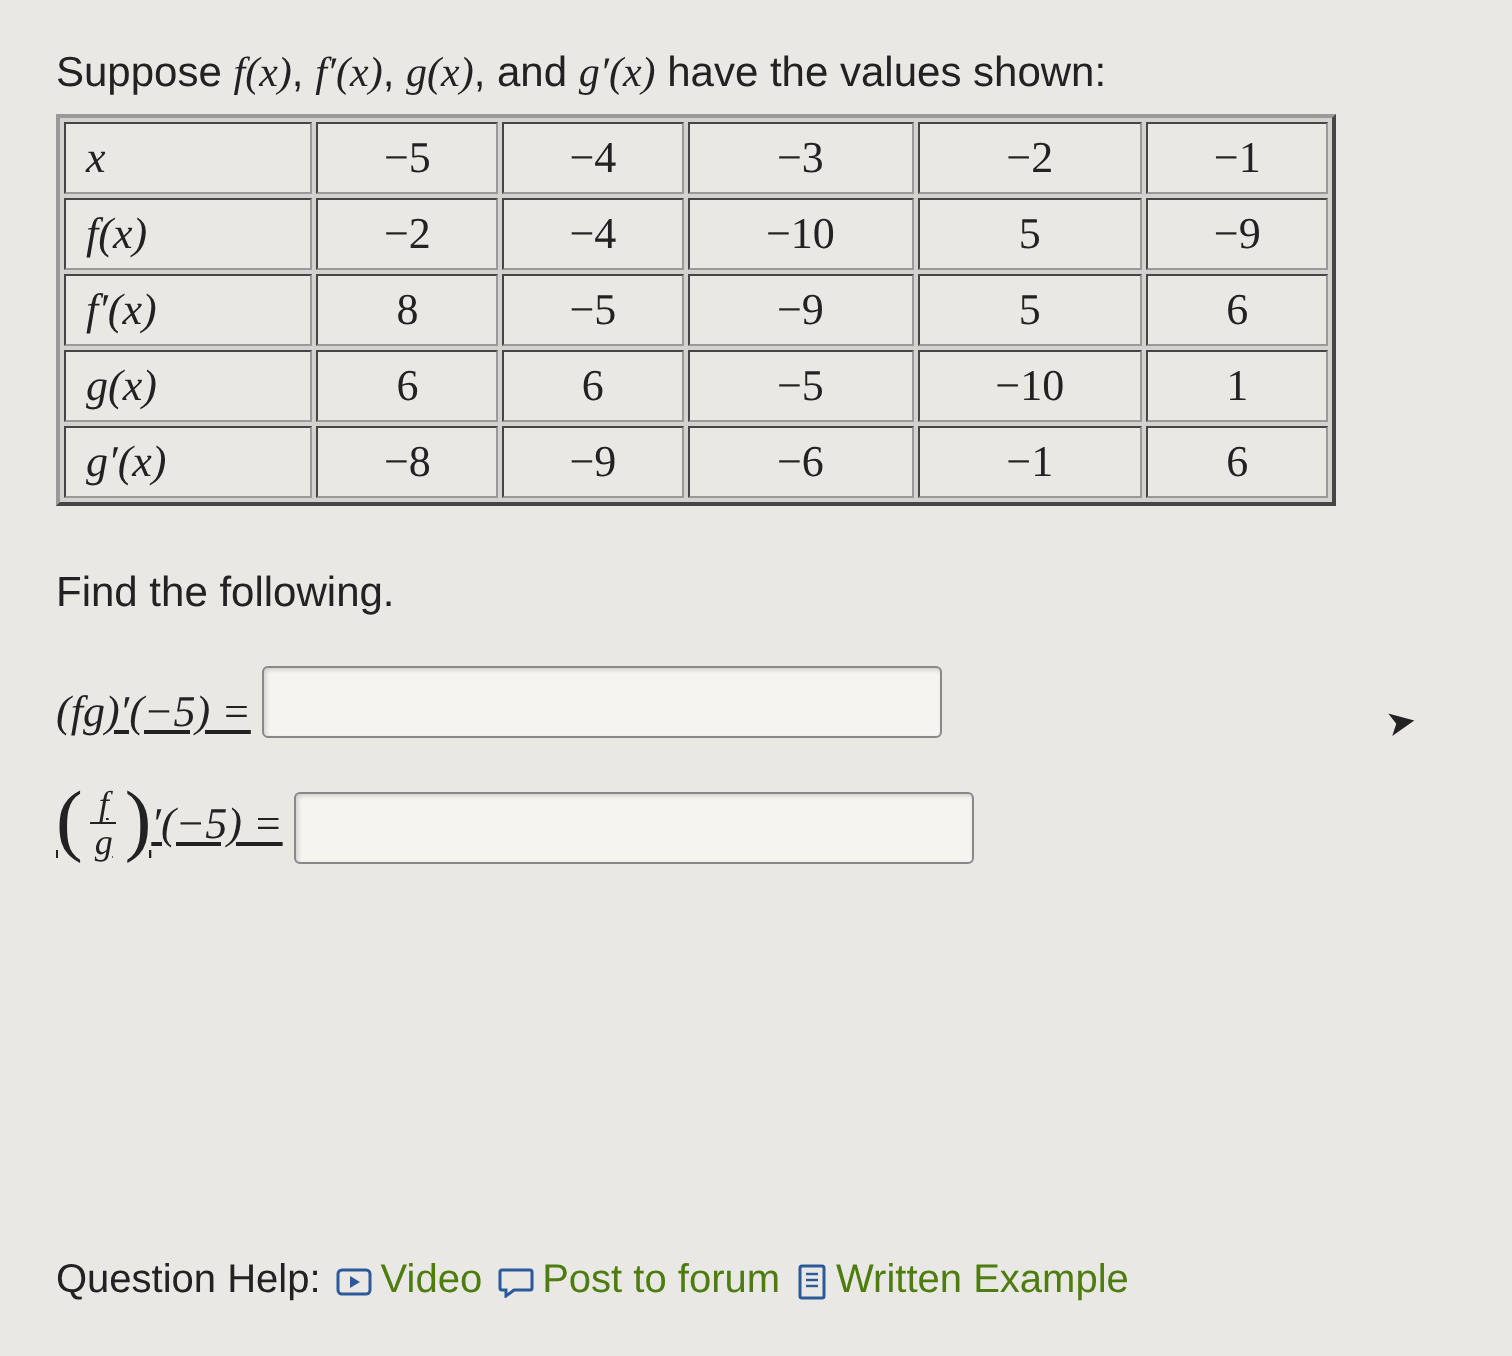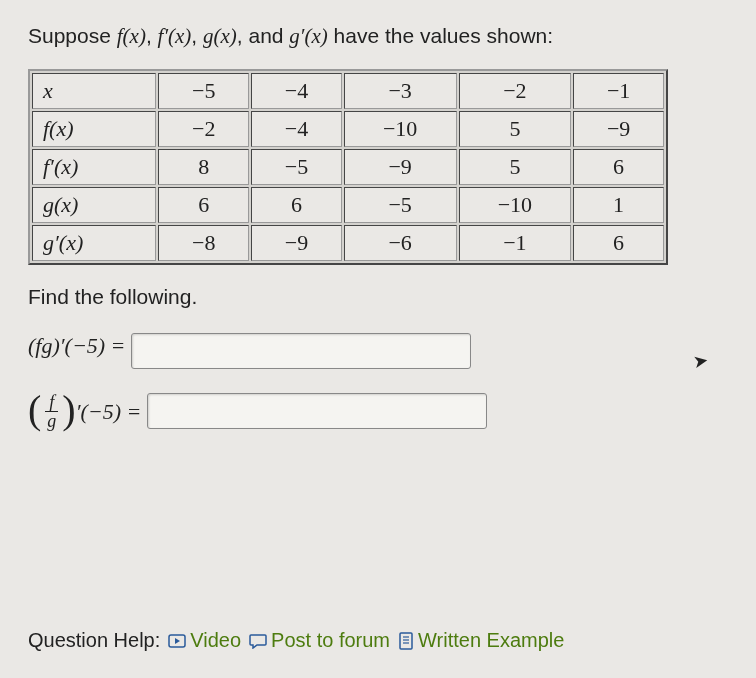--- a/index.html
+++ b/index.html
@@ -11,21 +11,21 @@
       background: #eae8e5;
       font-family: Georgia, 'Times New Roman', serif;
       width: 756px;
       height: 678px;
       padding: 24px 28px;
       color: #222;
       position: relative;
     }
     .intro {
       font-size: 21px;
-      margin-bottom: 20px;
+      margin-bottom: 8px;
       font-family: Arial, Helvetica, sans-serif;
     }
     .math {
       font-family: 'Times New Roman', Times, serif;
       font-style: italic;
     }
     table.data {
       border-collapse: separate;
       border-spacing: 2px;
       width: 640px;
@@ -41,30 +41,31 @@
       font-size: 22px;
       text-align: center;
       height: 36px;
     }
     table.data th.rowhead {
       text-align: left;
       font-weight: normal;
       font-style: italic;
     }
     .find {
-      margin-top: 20px;
+      margin-top: 32px;
       font-size: 21px;
       font-family: Arial, Helvetica, sans-serif;
     }
     .answer-row {
       display: flex;
-      align-items: flex-start;
+      align-items: flex-end;
       margin-top: 24px;
       font-size: 22px;
       font-family: 'Times New Roman', Times, serif;
+      text-decoration: underline;
     }
     .answer-label {
       margin-right: 6px;
       white-space: nowrap;
       display: flex;
       align-items: center;
     }
     .answer-input {
       width: 340px;
       height: 36px;

